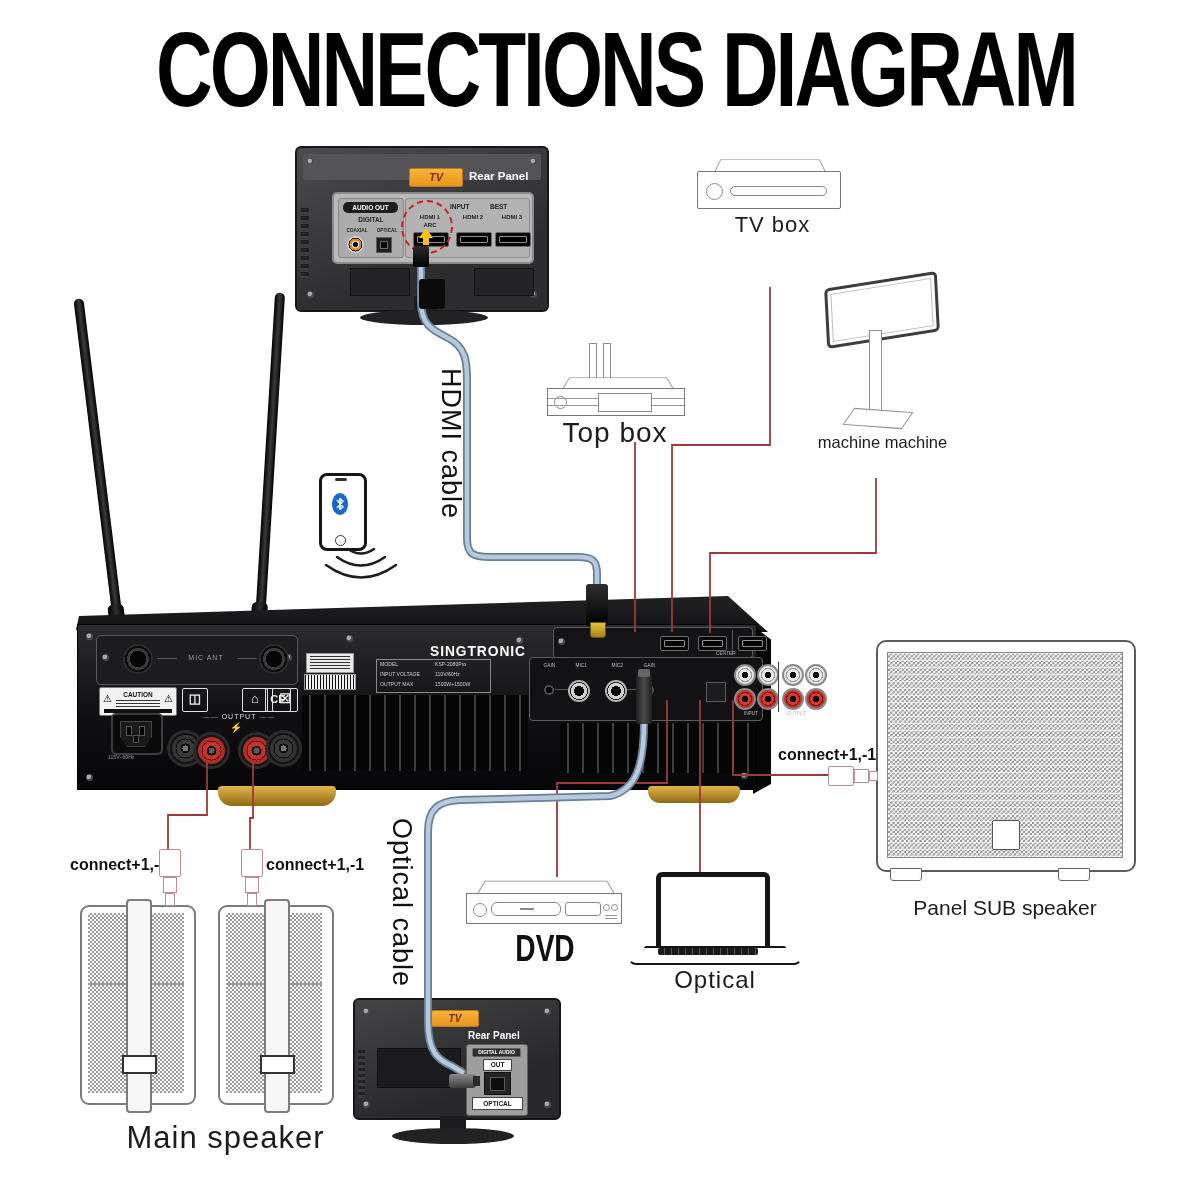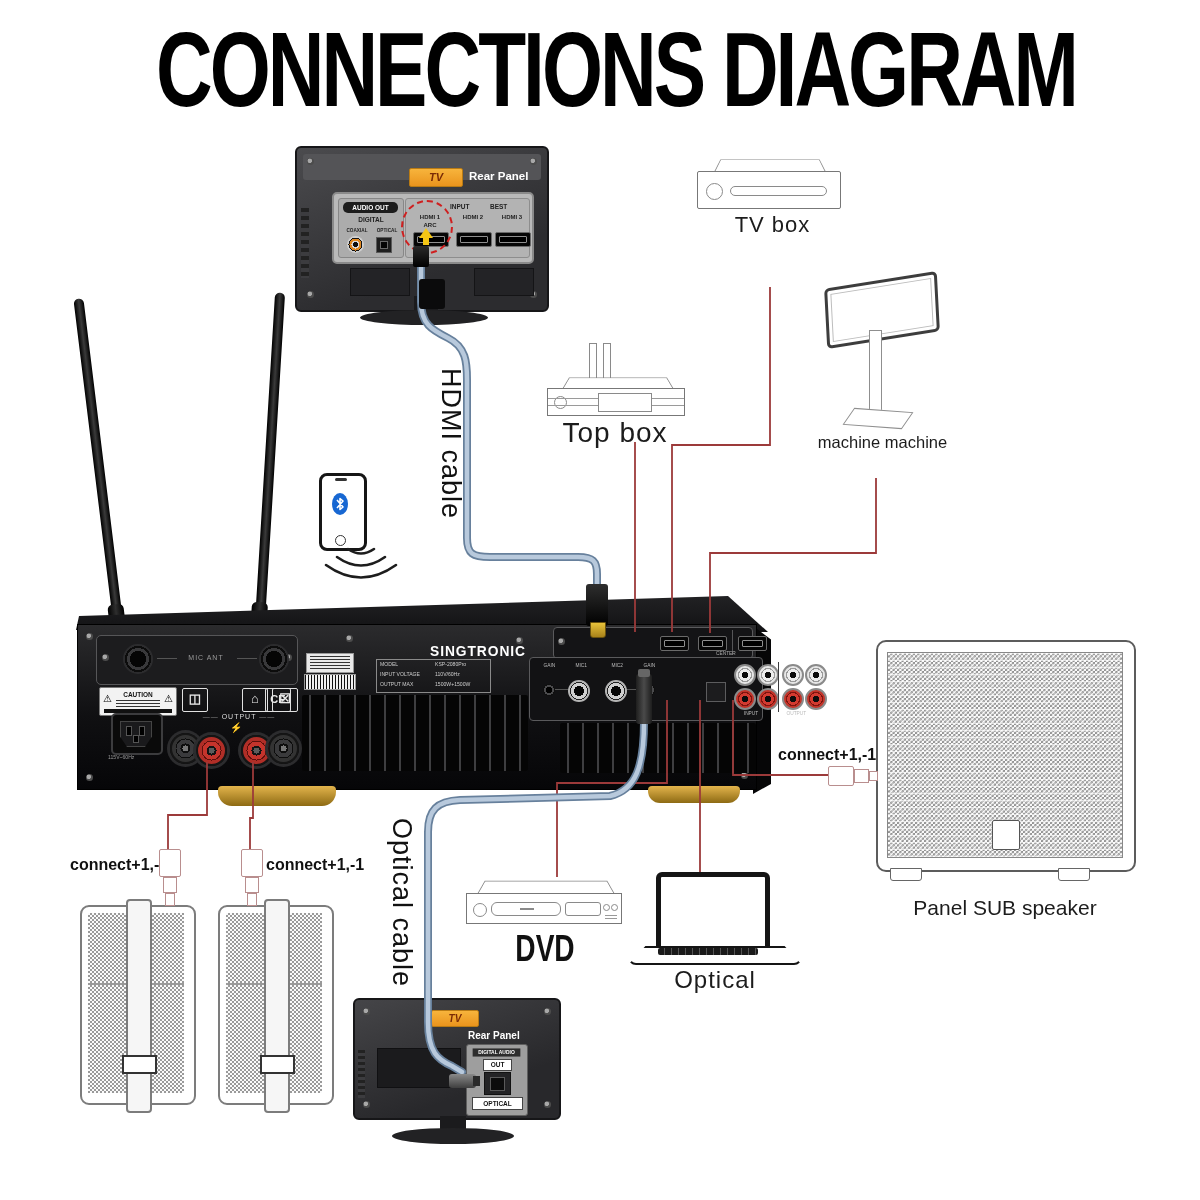--- a/index.html
+++ b/index.html
@@ -321,20 +321,21 @@
     <div class="abs" style="left:44px;top:-8px;width:22px;height:210px;background:#f6f6f6;border:2px solid #7c7c7c;border-radius:4px;"></div>
     <div class="abs" style="left:40px;top:148px;width:31px;height:15px;background:#fff;border:2px solid #333;"></div>
   </div>
   <div class="abs" style="left:218px;top:905px;width:112px;height:196px;
        border:2px solid #7c7c7c;border-radius:9px;background:#fff;">
     <div class="abs mesh" style="left:6px;top:6px;width:96px;height:180px;"></div>
     <div class="abs" style="left:6px;top:76px;width:96px;height:1.6px;background:#9a9a9a;"></div>
     <div class="abs" style="left:44px;top:-8px;width:22px;height:210px;background:#f6f6f6;border:2px solid #7c7c7c;border-radius:4px;"></div>
     <div class="abs" style="left:40px;top:148px;width:31px;height:15px;background:#fff;border:2px solid #333;"></div>
   </div>
+  <div class="t" style="left:118px;top:1120px;width:215px;text-align:center;font-size:31px;font-weight:400;letter-spacing:1px;color:#1c1c1c;">Main speaker</div>
 
   <div class="wire-conn z45" style="left:159px;top:849px;width:20px;height:26px;border-radius:2px;"></div>
   <div class="wire-conn z45" style="left:163px;top:877px;width:12px;height:14px;"></div>
   <div class="wire-conn z45" style="left:165px;top:893px;width:8px;height:11px;"></div>
   <div class="wire-conn z45" style="left:241px;top:849px;width:20px;height:26px;border-radius:2px;"></div>
   <div class="wire-conn z45" style="left:245px;top:877px;width:12px;height:14px;"></div>
   <div class="wire-conn z45" style="left:247px;top:893px;width:8px;height:11px;"></div>
   <div class="t" style="left:70px;top:856px;font-size:16px;font-weight:600;color:#111;">connect+1,-1</div>
   <div class="t" style="left:266px;top:856px;font-size:16px;font-weight:600;color:#111;">connect+1,-1</div>
 

